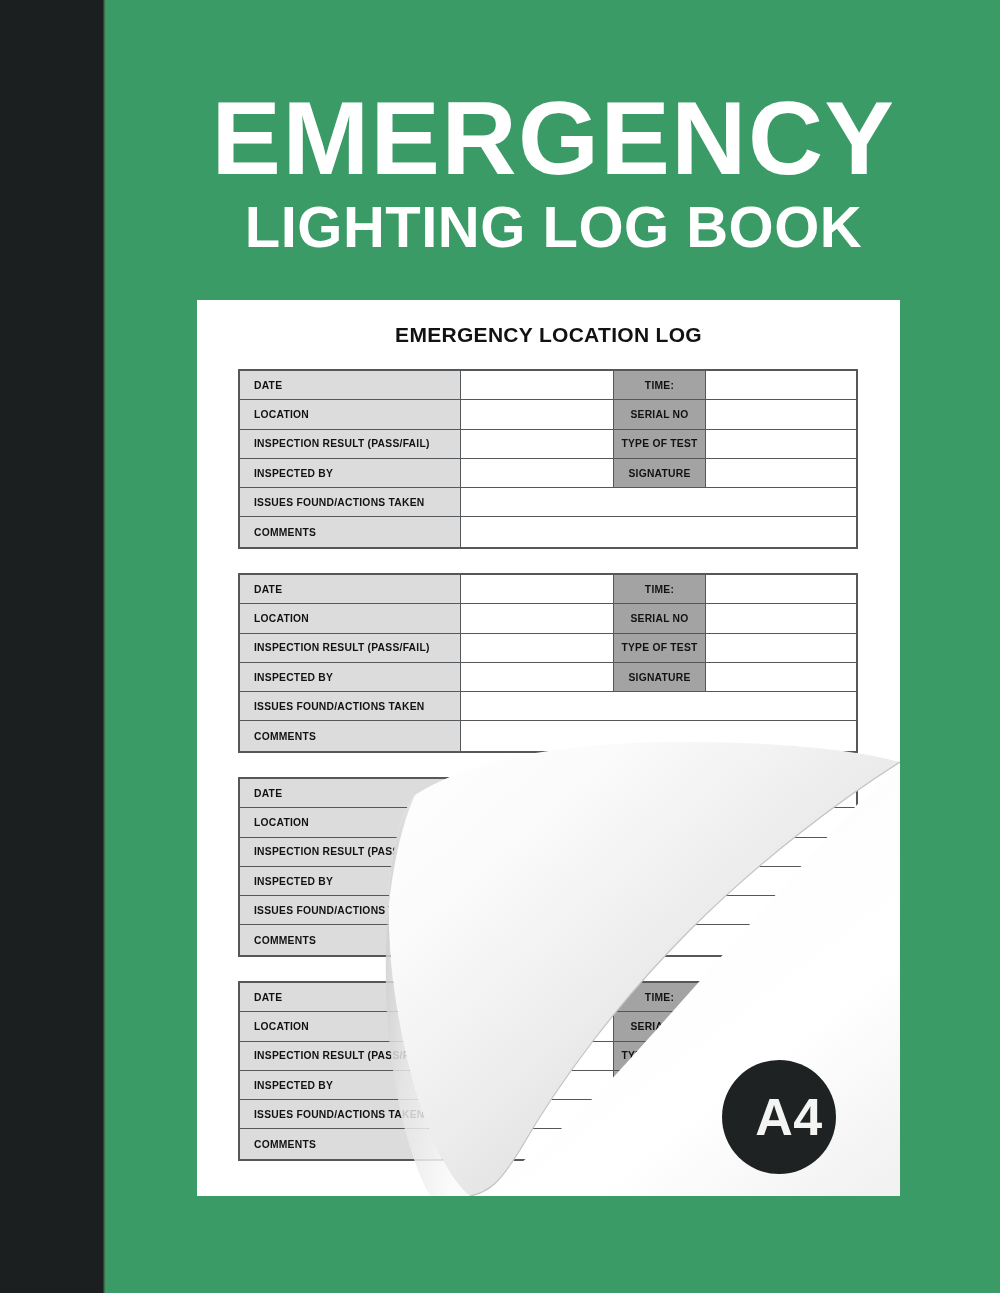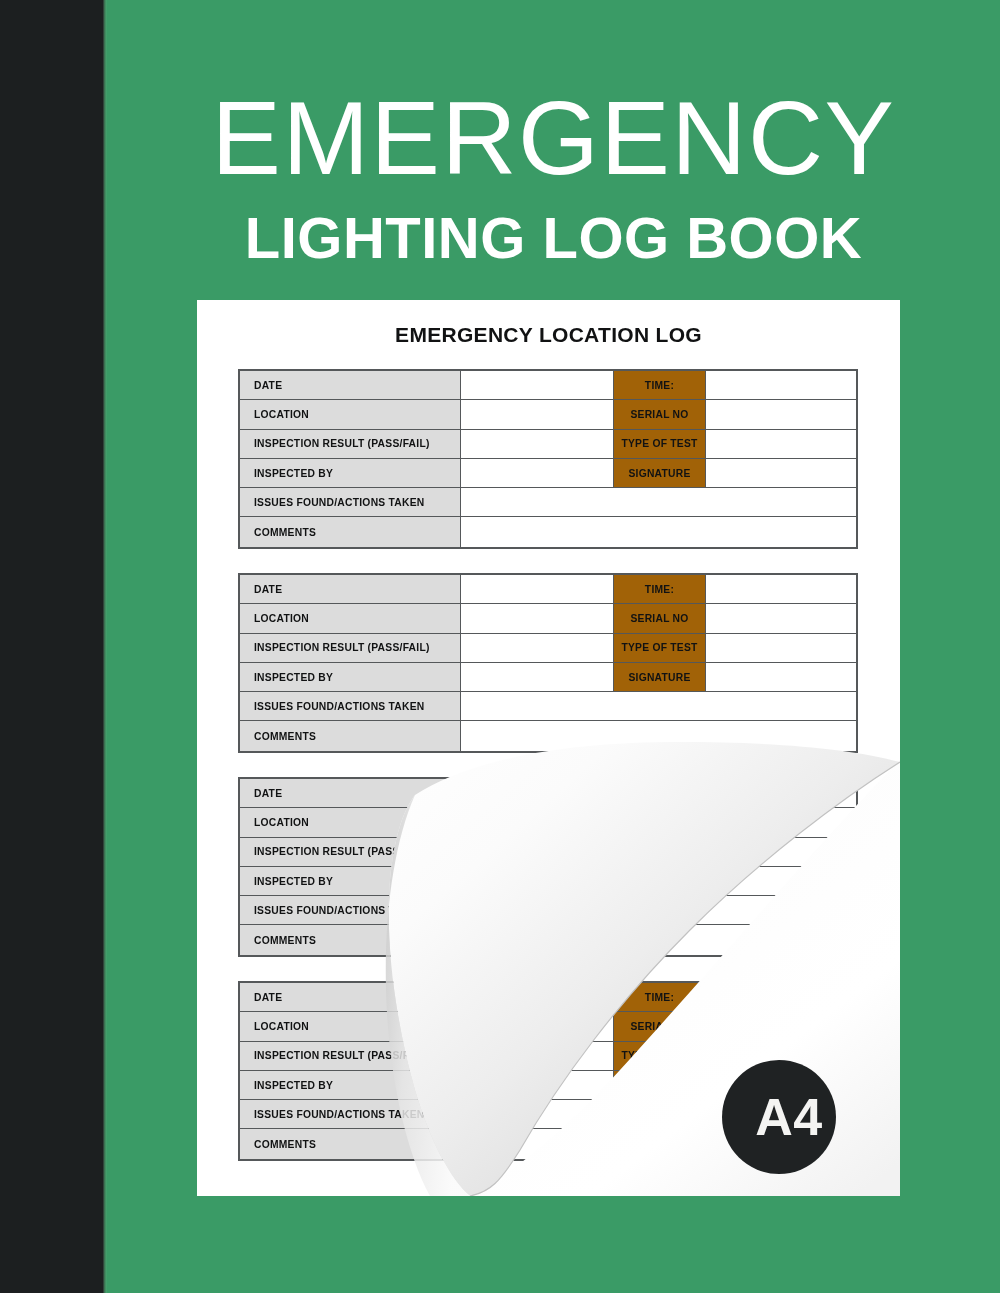--- a/index.html
+++ b/index.html
@@ -42,27 +42,27 @@
     left: 107px;
     top: 86px;
     width: 893px;
     text-align: center;
   }
   .title-main {
     display: block;
     color: #ffffff;
     font-size: 104px;
     line-height: 104px;
-    font-weight: 400;
+    font-weight: 700;
     letter-spacing: 1.5px;
     white-space: nowrap;
   }
   .title-sub {
     display: block;
-    margin-top: 19px;
+    margin-top: 8px;
     color: #ffffff;
     font-size: 58px;
     line-height: 58px;
     font-weight: 700;
     letter-spacing: 0.5px;
     white-space: nowrap;
   }
 
   
   .page {
@@ -128,21 +128,21 @@
     flex: 1 1 auto;
     box-sizing: border-box;
     background: #ffffff;
   }
   .cell-blank.with-divider { border-right: 1.6px solid #55585a; }
 
   .cell-sublabel {
     width: 92px;
     flex: 0 0 92px;
     box-sizing: border-box;
-    background: #a16207;
+    background: #a3a3a3;
     border-right: 1.6px solid #55585a;
     display: flex;
     align-items: center;
     justify-content: center;
     color: #111213;
     font-size: 10.3px;
     font-weight: 700;
     letter-spacing: 0.25px;
     white-space: nowrap;
   }

